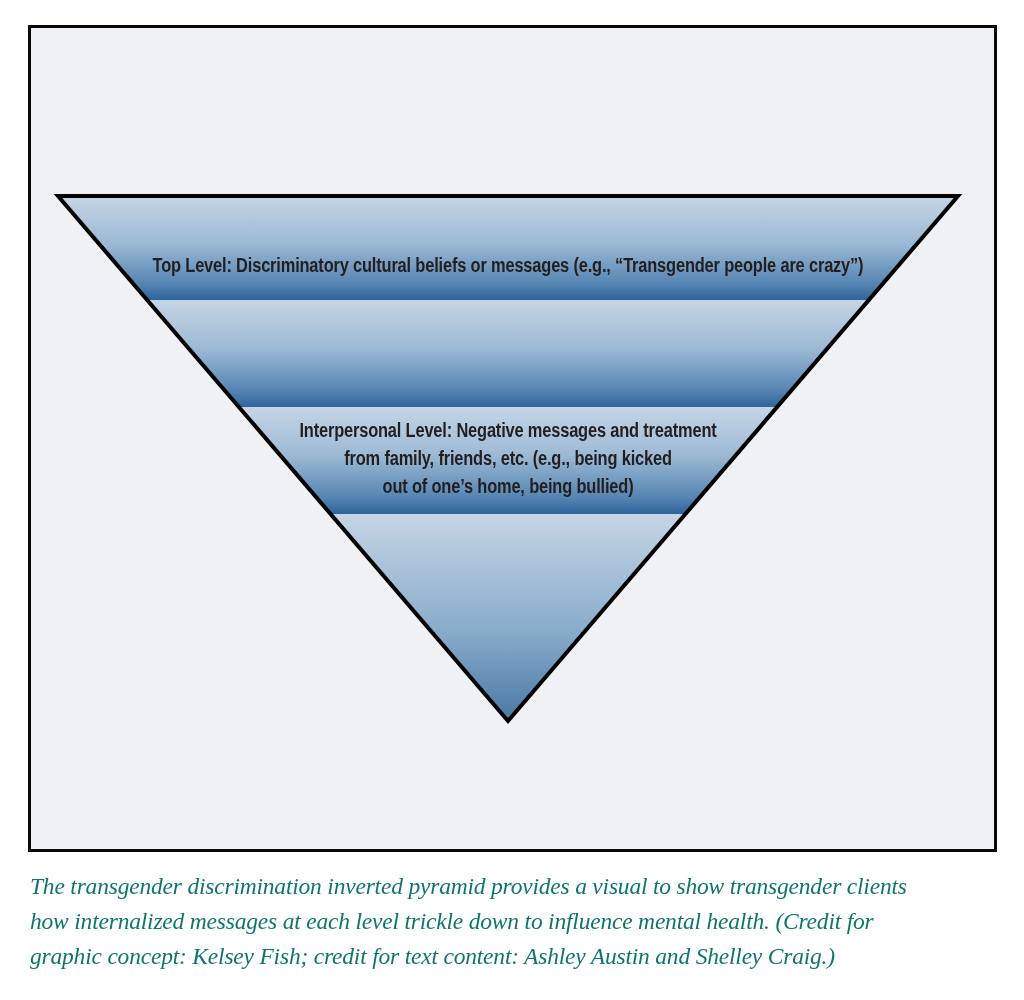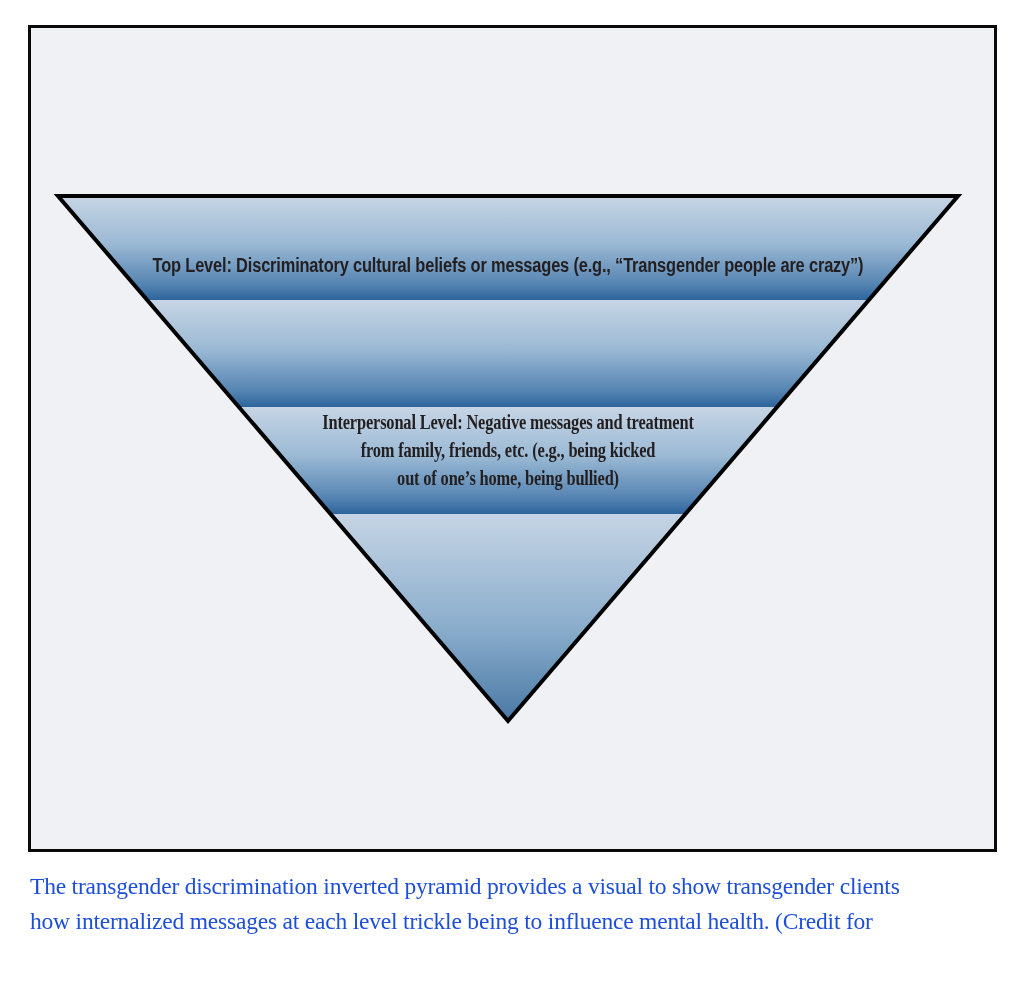--- a/index.html
+++ b/index.html
@@ -52,31 +52,32 @@
     letter-spacing: -0.2px;
   }
   .tier-text .tier-line {
     display: block;
     white-space: nowrap;
     transform: scaleX(0.82);
     transform-origin: 50% 50%;
   }
   .tier-1 { top: 54px;  line-height: 30px; }
   .tier-2 { top: 110px; line-height: 28px; }
-  .tier-3 { top: 212px; line-height: 28px; font-family: Liberation Serif, serif; }
+  .tier-3 { top: 220px; line-height: 28px; }
   .tier-4 { top: 323px; line-height: 29px; }
   .figure-caption {
     position: absolute;
     left: 30px;
     top: 869px;
     width: 970px;
     font-family: "Liberation Serif", serif;
+    font-style: italic;
     font-size: 23.5px;
     line-height: 35px;
-    color: #1d4ed8;
+    color: #0f766e;
     letter-spacing: -0.2px;
   }
   .caption-line {
     display: block;
     white-space: nowrap;
   }
 </style>
 </head>
 <body>
 
@@ -119,16 +120,17 @@
     <div class="tier-text tier-3">
       <span class="tier-line">Interpersonal Level: Negative messages and treatment</span>
       <span class="tier-line">from family, friends, etc. (e.g., being kicked</span>
       <span class="tier-line">out of one’s home, being bullied)</span>
     </div>
 
   </div>
 
   <div class="figure-caption">
     <span class="caption-line">The transgender discrimination inverted pyramid provides a visual to show transgender clients</span>
-    <span class="caption-line">how internalized messages at each level trickle being to influence mental health. (Credit for</span>
+    <span class="caption-line">how internalized messages at each level trickle down to influence mental health. (Credit for</span>
+    <span class="caption-line">graphic concept: Kelsey Fish; credit for text content: Ashley Austin and Shelley Craig.)</span>
   </div>
 
 </div>
 
 </body></html>

